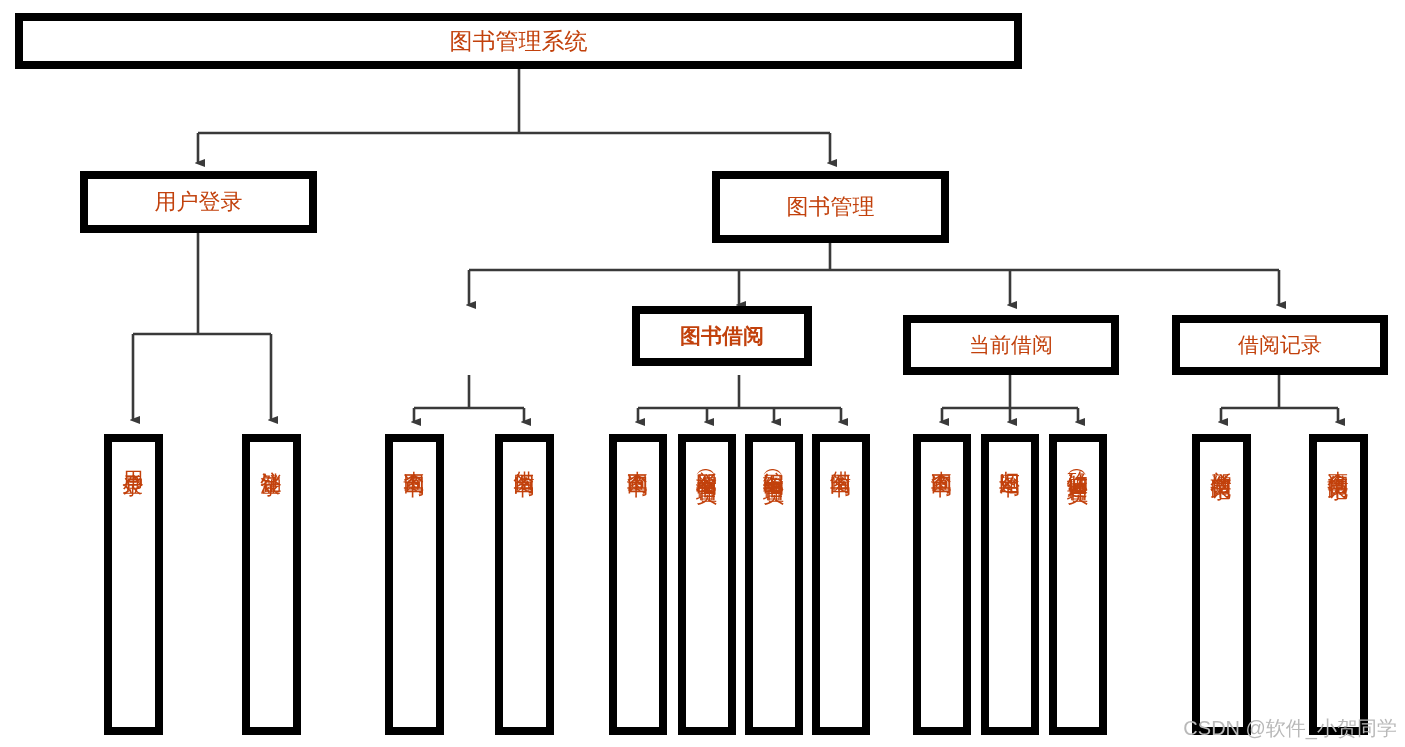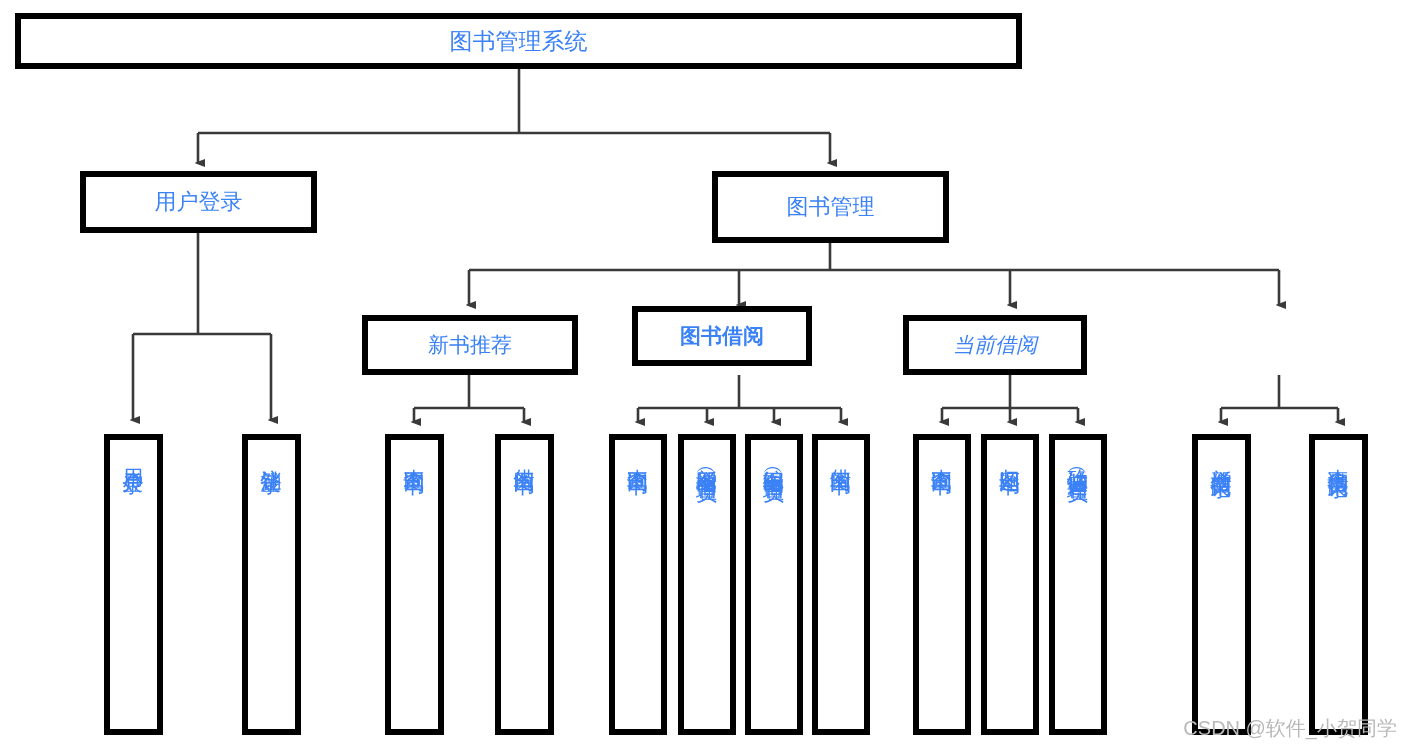--- a/index.html
+++ b/index.html
@@ -21,26 +21,26 @@
     position: absolute;
     left: 0;
     top: 0;
     width: 1405px;
     height: 747px;
     pointer-events: none;
   }
   .node {
     position: absolute;
     box-sizing: border-box;
-    border: 6px solid #000000;
+    border: 8px solid #000000;
     background: #ffffff;
     display: flex;
     align-items: center;
     justify-content: center;
-    color: #3b82f6;
+    color: #c2410c;
   }
   .node.root {
     font-size: 23px;
   }
   .node.lvl2 {
     font-size: 22px;
   }
   .node.lvl3 {
     font-size: 21px;
   }
@@ -126,28 +126,28 @@
     <span>图书管理系统</span>
   </div>
 
   <div class="node lvl2" style="left:80px; top:171px; width:237px; height:62px;">
     <span>用户登录</span>
   </div>
   <div class="node lvl2" style="left:712px; top:171px; width:237px; height:72px;">
     <span>图书管理</span>
   </div>
 
-  <div class="node lvl3" style="left:362px; top:315px; width:216px; height:60px;">
-    <span>新书推荐</span>
-  </div>
   <div class="node lvl3" style="left:632px; top:306px; width:180px; height:60px;font-weight:bold;">
     <span>图书借阅</span>
   </div>
-  <div class="node lvl3" style="left:903px; top:315px; width:184px; height:60px;font-style:italic;">
+  <div class="node lvl3" style="left:903px; top:315px; width:216px; height:60px;">
     <span>当前借阅</span>
+  </div>
+  <div class="node lvl3" style="left:1172px; top:315px; width:216px; height:60px;">
+    <span>借阅记录</span>
   </div>
 
   <div class="node leaf" style="left:104px; top:434px; width:59px; height:301px;">
     <span class="vlabel">用户登录</span>
   </div>
   <div class="node leaf" style="left:242px; top:434px; width:59px; height:301px;">
     <span class="vlabel">注销登录</span>
   </div>
 
   <div class="node leaf" style="left:385px; top:434px; width:59px; height:301px;">

